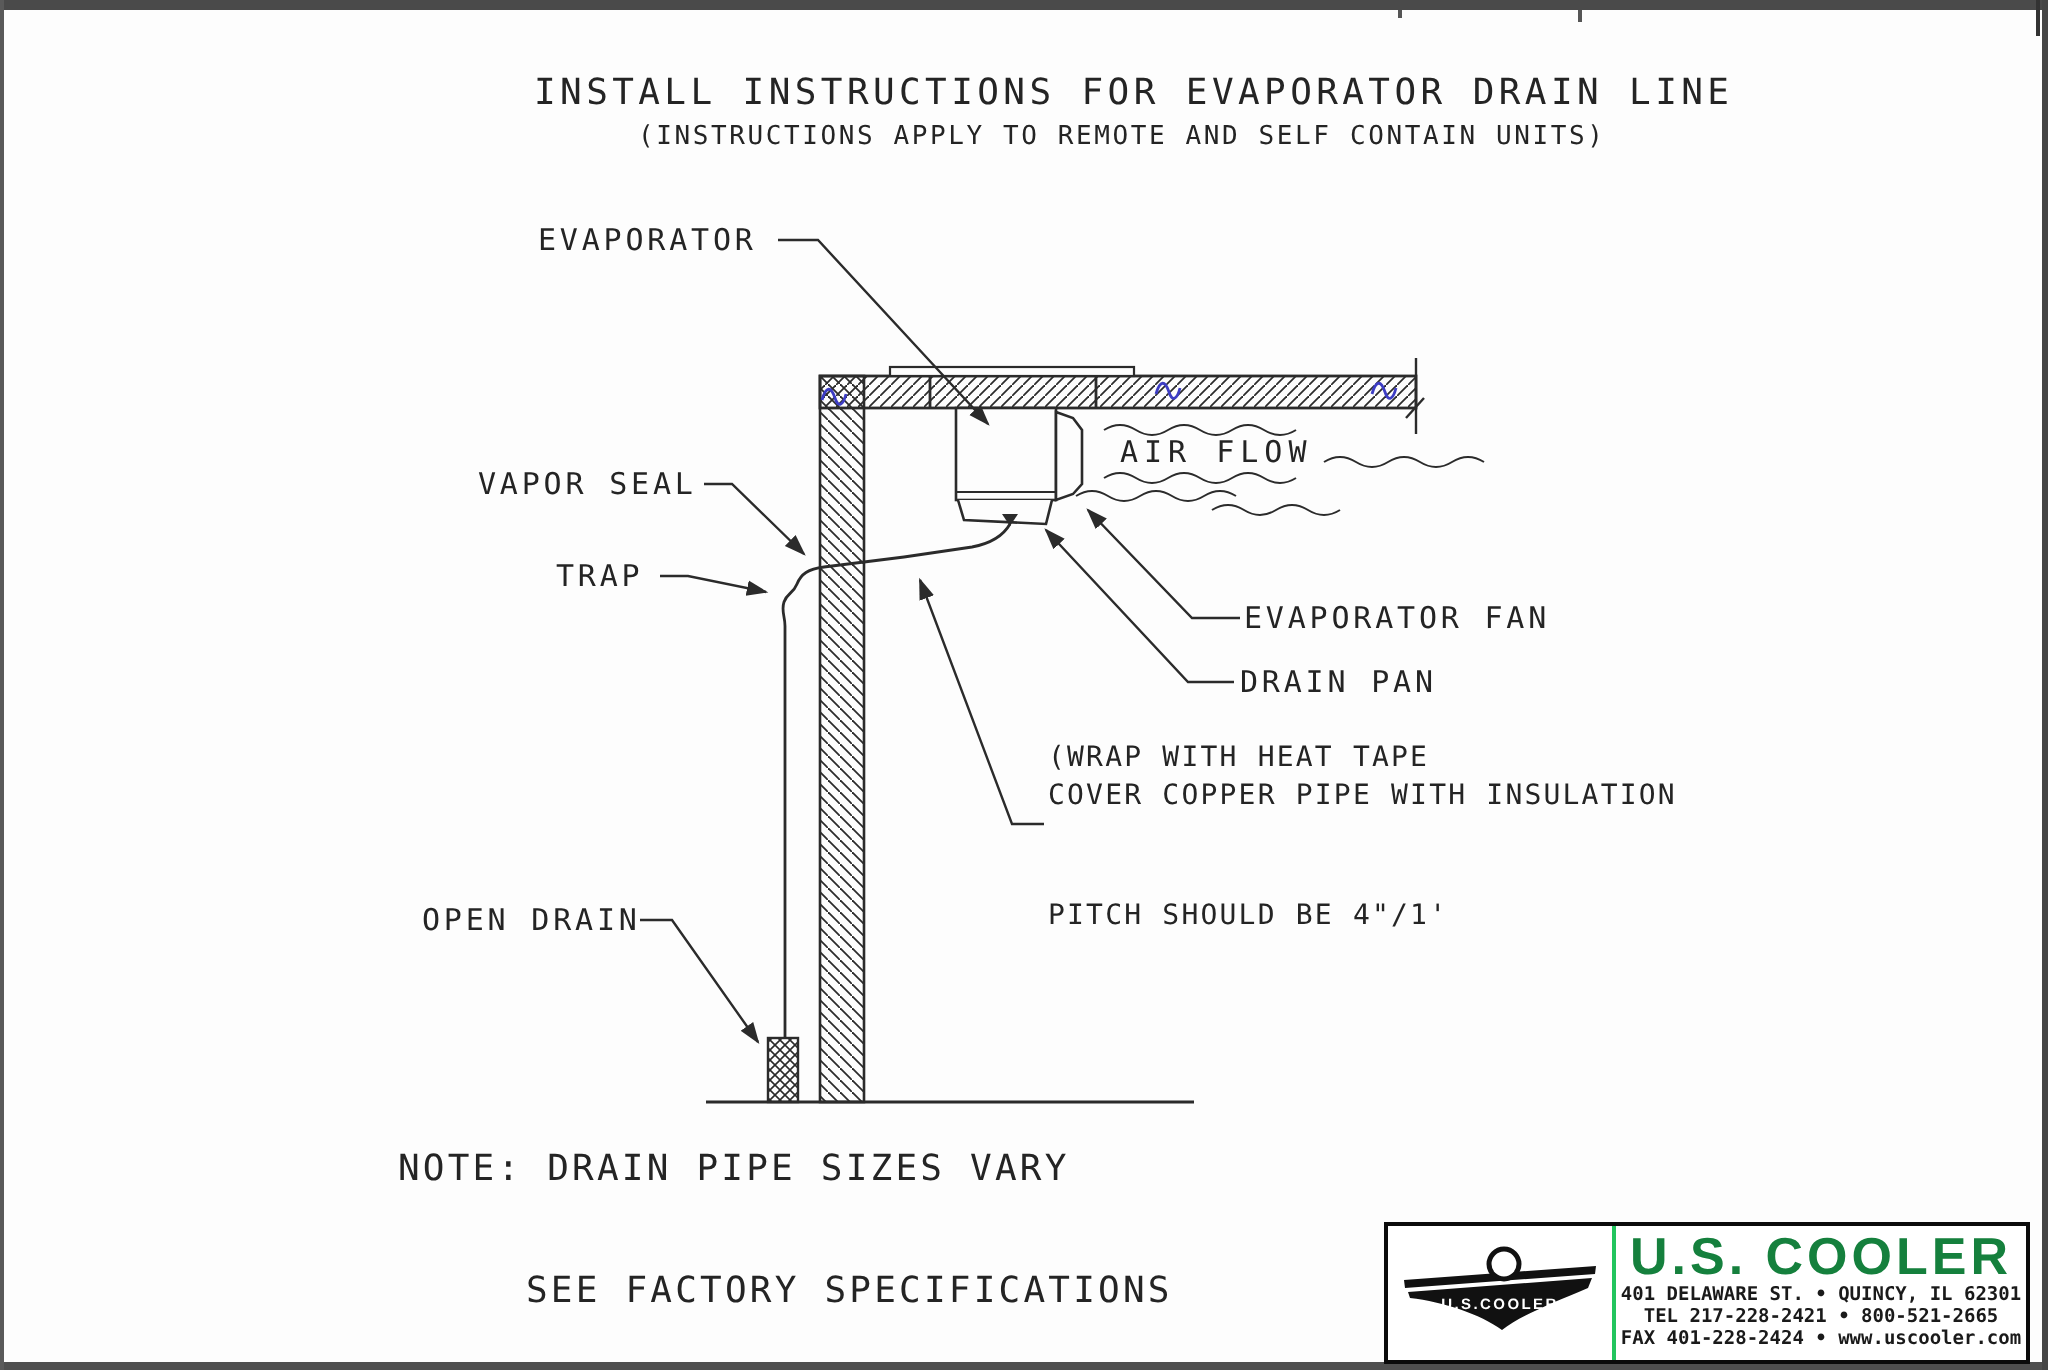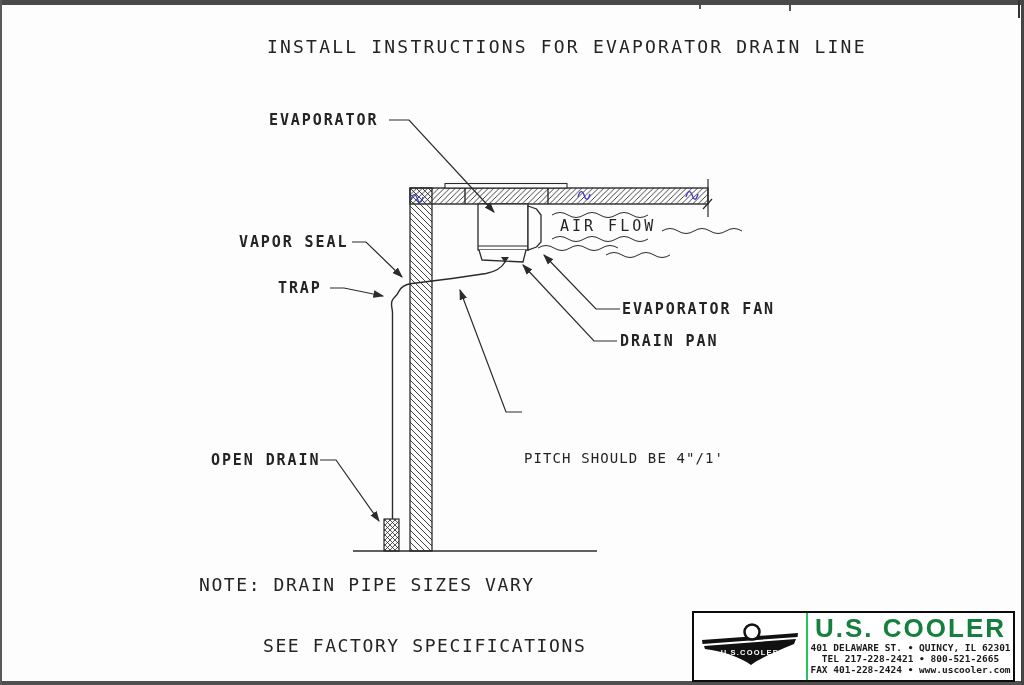--- a/index.html
+++ b/index.html
@@ -3,21 +3,21 @@
 <meta charset="utf-8">
 <style>
   html,body{margin:0;padding:0;background:#fff;}
   .page{position:relative;width:1024px;height:685px;background:#fdfdfd;overflow:hidden;
         font-family:"DejaVu Sans Mono","Liberation Mono",monospace;color:#242424;}
   .edge{position:absolute;}
   .art{position:absolute;left:0;top:0;}
   .lbl{position:absolute;white-space:nowrap;color:#242424;}
   .t-title{font-size:18px;letter-spacing:2.2px;}
   .t-sub{font-size:13px;letter-spacing:1.3px;}
-  .t-lab{font-size:15px;letter-spacing:1.9px;font-weight:bold;}
+  .t-lab{font-size:15px;letter-spacing:1.9px;}
   .t-air{font-size:15px;letter-spacing:3px;}
   .t-block{font-size:14px;letter-spacing:1.1px;line-height:18.5px;}
   .t-note{font-size:18px;letter-spacing:1.6px;}
   .tblock{position:absolute;left:692px;top:611px;width:323px;height:71px;border:2px solid #0b0b0b;
           box-sizing:border-box;background:#fff;display:flex;}
   .tblock .logo-cell{width:112px;border-right:2px solid #22c55e;display:flex;align-items:center;justify-content:center;}
   .tblock .info-cell{flex:1;text-align:center;padding-top:2px;}
   .company{font-family:"Liberation Sans",sans-serif;font-weight:bold;font-size:26px;letter-spacing:2px;line-height:27px;color:#15803d;}
   .addr{font-size:9.5px;line-height:11px;font-weight:bold;color:#1a1a1a;}
 </style>
@@ -88,30 +88,33 @@
     </g>
 
     <g stroke="#3d3dc4" stroke-width="1.4" fill="none">
       <path d="M411,200 c2,-7 4.5,-7 6.5,-1 c1.5,5 4,4 5.5,-2"></path>
       <path d="M578,197 c2,-7 4.5,-7 6.5,-1 c1.5,5 4,4 5.5,-2"></path>
       <path d="M686,197 c2,-7 4.5,-7 6.5,-1 c1.5,5 4,4 5.5,-2"></path>
     </g>
   </svg>
 
   <div class="lbl t-title" style="left:267px;top:36px;">INSTALL INSTRUCTIONS FOR EVAPORATOR DRAIN LINE</div>
+  <div class="lbl t-sub" style="left:319px;top:61px;">(INSTRUCTIONS APPLY TO REMOTE AND SELF CONTAIN UNITS)</div>
 
   <div class="lbl t-lab" style="left:269px;top:111px;">EVAPORATOR</div>
   <div class="lbl t-lab" style="left:239px;top:233px;">VAPOR SEAL</div>
   <div class="lbl t-lab" style="left:278px;top:279px;">TRAP</div>
   <div class="lbl t-air" style="left:560px;top:217px;">AIR FLOW</div>
   <div class="lbl t-lab" style="left:622px;top:300px;">EVAPORATOR FAN</div>
   <div class="lbl t-lab" style="left:620px;top:332px;">DRAIN PAN</div>
   <div class="lbl t-lab" style="left:211px;top:451px;">OPEN DRAIN</div>
 
   <div class="lbl t-block" style="left:524px;top:370px;">
+    <div>(WRAP WITH HEAT TAPE</div>
+    <div>COVER COPPER PIPE WITH INSULATION</div>
   </div>
   <div class="lbl t-block" style="left:524px;top:449px;">PITCH SHOULD BE 4"/1'</div>
 
   <div class="lbl t-note" style="left:199px;top:574px;">NOTE: DRAIN PIPE SIZES VARY</div>
   <div class="lbl t-note" style="left:263px;top:635px;">SEE FACTORY SPECIFICATIONS</div>
 
   <div class="tblock">
     <div class="logo-cell">
       <svg width="100" height="54" viewBox="0 0 100 54">
         <path d="M2,20 L98,13 L97.5,17 L2.5,24 Z" fill="#111"></path>

